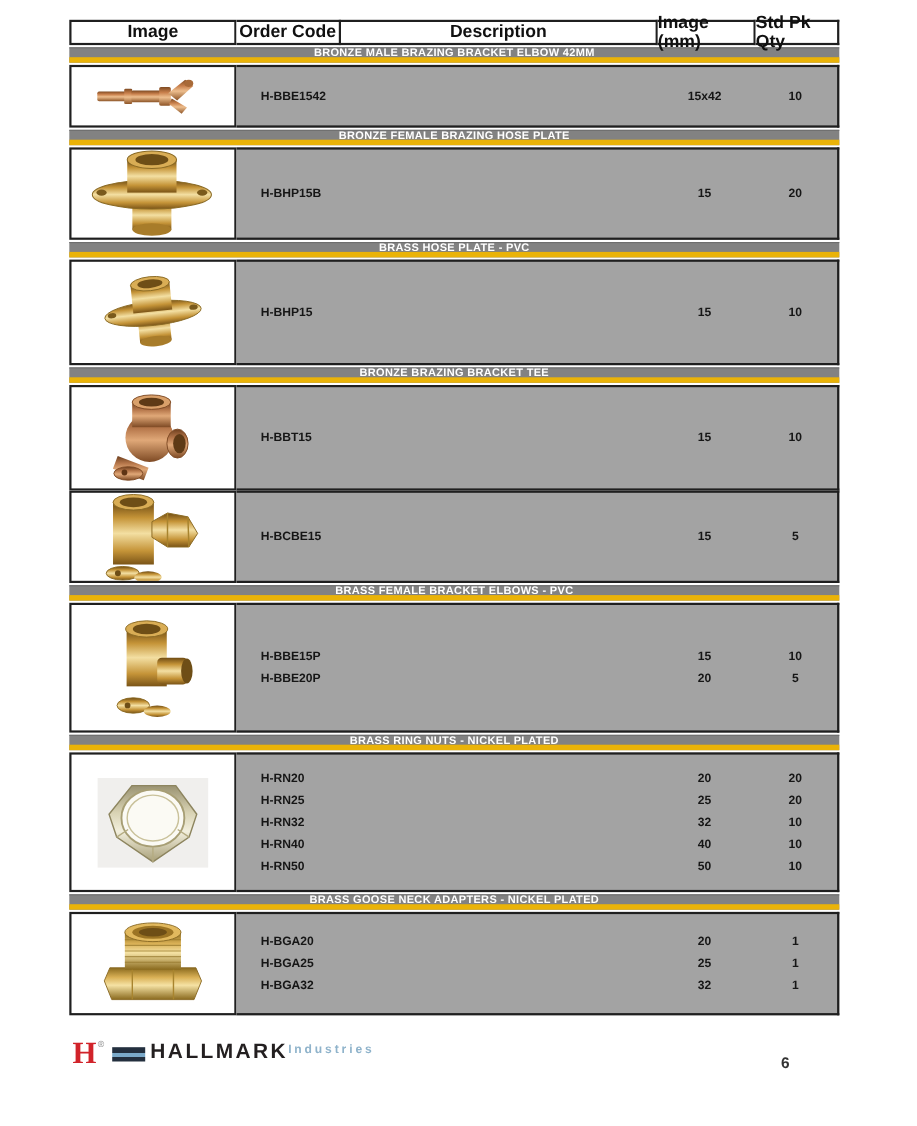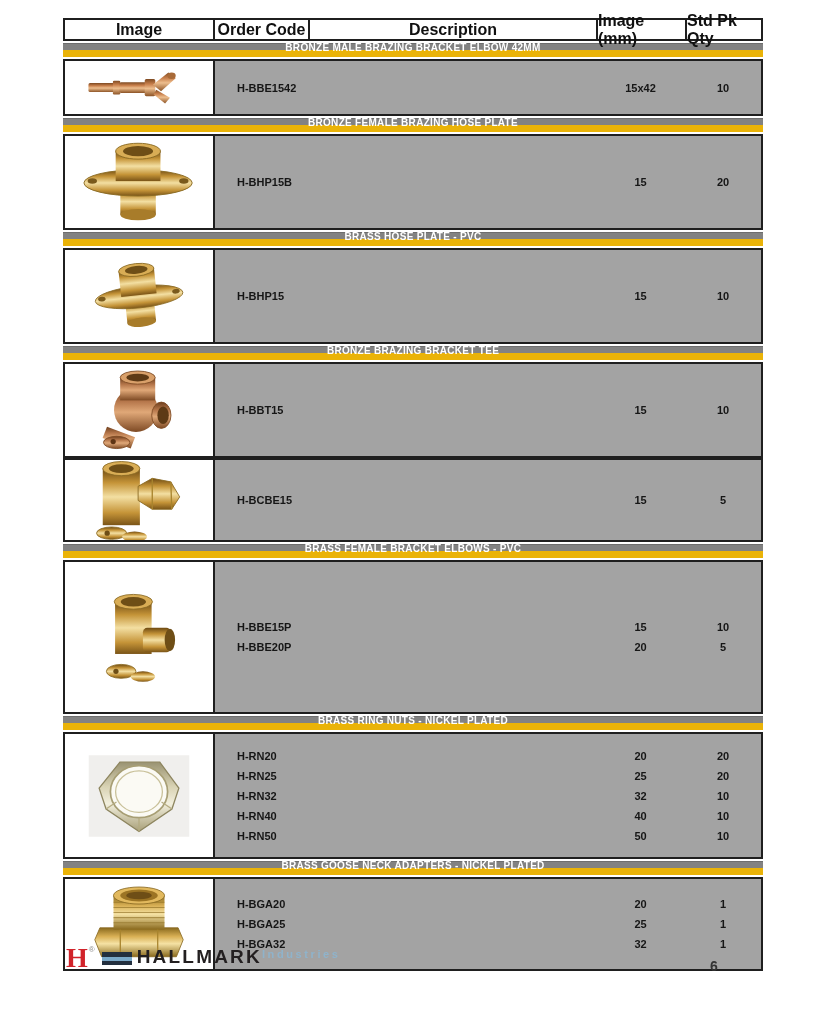--- a/index.html
+++ b/index.html
@@ -20,21 +20,21 @@
   .hcell{
     height:23px;border:2px solid var(--border);border-left:none;
     display:flex;align-items:center;justify-content:center;
     font-size:16px;font-weight:700;color:#101010;background:#fff;
   }
   .hcell:first-child{border-left:2px solid var(--border);}
 
   
   .bar{
     height:14px;margin:2px 0;background:var(--section-bar);
-    border-top:1px solid #6e6e6e;border-bottom:7px solid #eab308;
+    border-top:1px solid #6e6e6e;border-bottom:5px solid #eab308;
     color:#fff;font-size:10px;font-weight:700;letter-spacing:.3px;
     display:flex;align-items:center;justify-content:center;white-space:nowrap;
   }
 
   
   .sec{display:grid;grid-template-columns:152px 548px;}
   .imgcell{
     border:2px solid var(--border);background:#fff;
     display:flex;align-items:center;justify-content:center;overflow:hidden;
   }
@@ -96,21 +96,21 @@
         <div class="datacell">
           <div class="prow">
             <div class="code">H-BBE1542</div>
             <div class="desc"></div>
             <div class="size">15x42</div>
             <div class="qty">10</div>
           </div>
         </div>
       </div>
       <div class="bar">BRONZE FEMALE BRAZING HOSE PLATE</div>
-      <div class="sec" style="height: 96px;">
+      <div class="sec" style="height: 84px;">
         <div class="imgcell">
           <svg width="122" height="84" viewBox="0 0 130 90">
             <defs>
               <linearGradient id="g2" x1="0" y1="0" x2="0" y2="1">
                 <stop offset="0" stop-color="#6e4a12"></stop>
                 <stop offset="0.25" stop-color="#c59438"></stop>
                 <stop offset="0.5" stop-color="#f3dfa2"></stop>
                 <stop offset="0.78" stop-color="#c59438"></stop>
                 <stop offset="1" stop-color="#7a5417"></stop>
               </linearGradient>
@@ -225,21 +225,21 @@
         <div class="datacell">
           <div class="prow">
             <div class="code">H-BCBE15</div>
             <div class="desc"></div>
             <div class="size">15</div>
             <div class="qty">5</div>
           </div>
         </div>
       </div>
       <div class="bar">BRASS FEMALE BRACKET ELBOWS - PVC</div>
-      <div class="sec" style="height: 154px;">
+      <div class="sec" style="height: 118px;">
         <div class="imgcell">
           <svg width="100" height="92" viewBox="0 0 115 105">
             <defs>
               <linearGradient id="g6" x1="0" y1="0" x2="0" y2="1">
                 <stop offset="0" stop-color="#6e4a12"></stop>
                 <stop offset="0.25" stop-color="#c59438"></stop>
                 <stop offset="0.5" stop-color="#f3dfa2"></stop>
                 <stop offset="0.78" stop-color="#c59438"></stop>
                 <stop offset="1" stop-color="#7a5417"></stop>
               </linearGradient>

